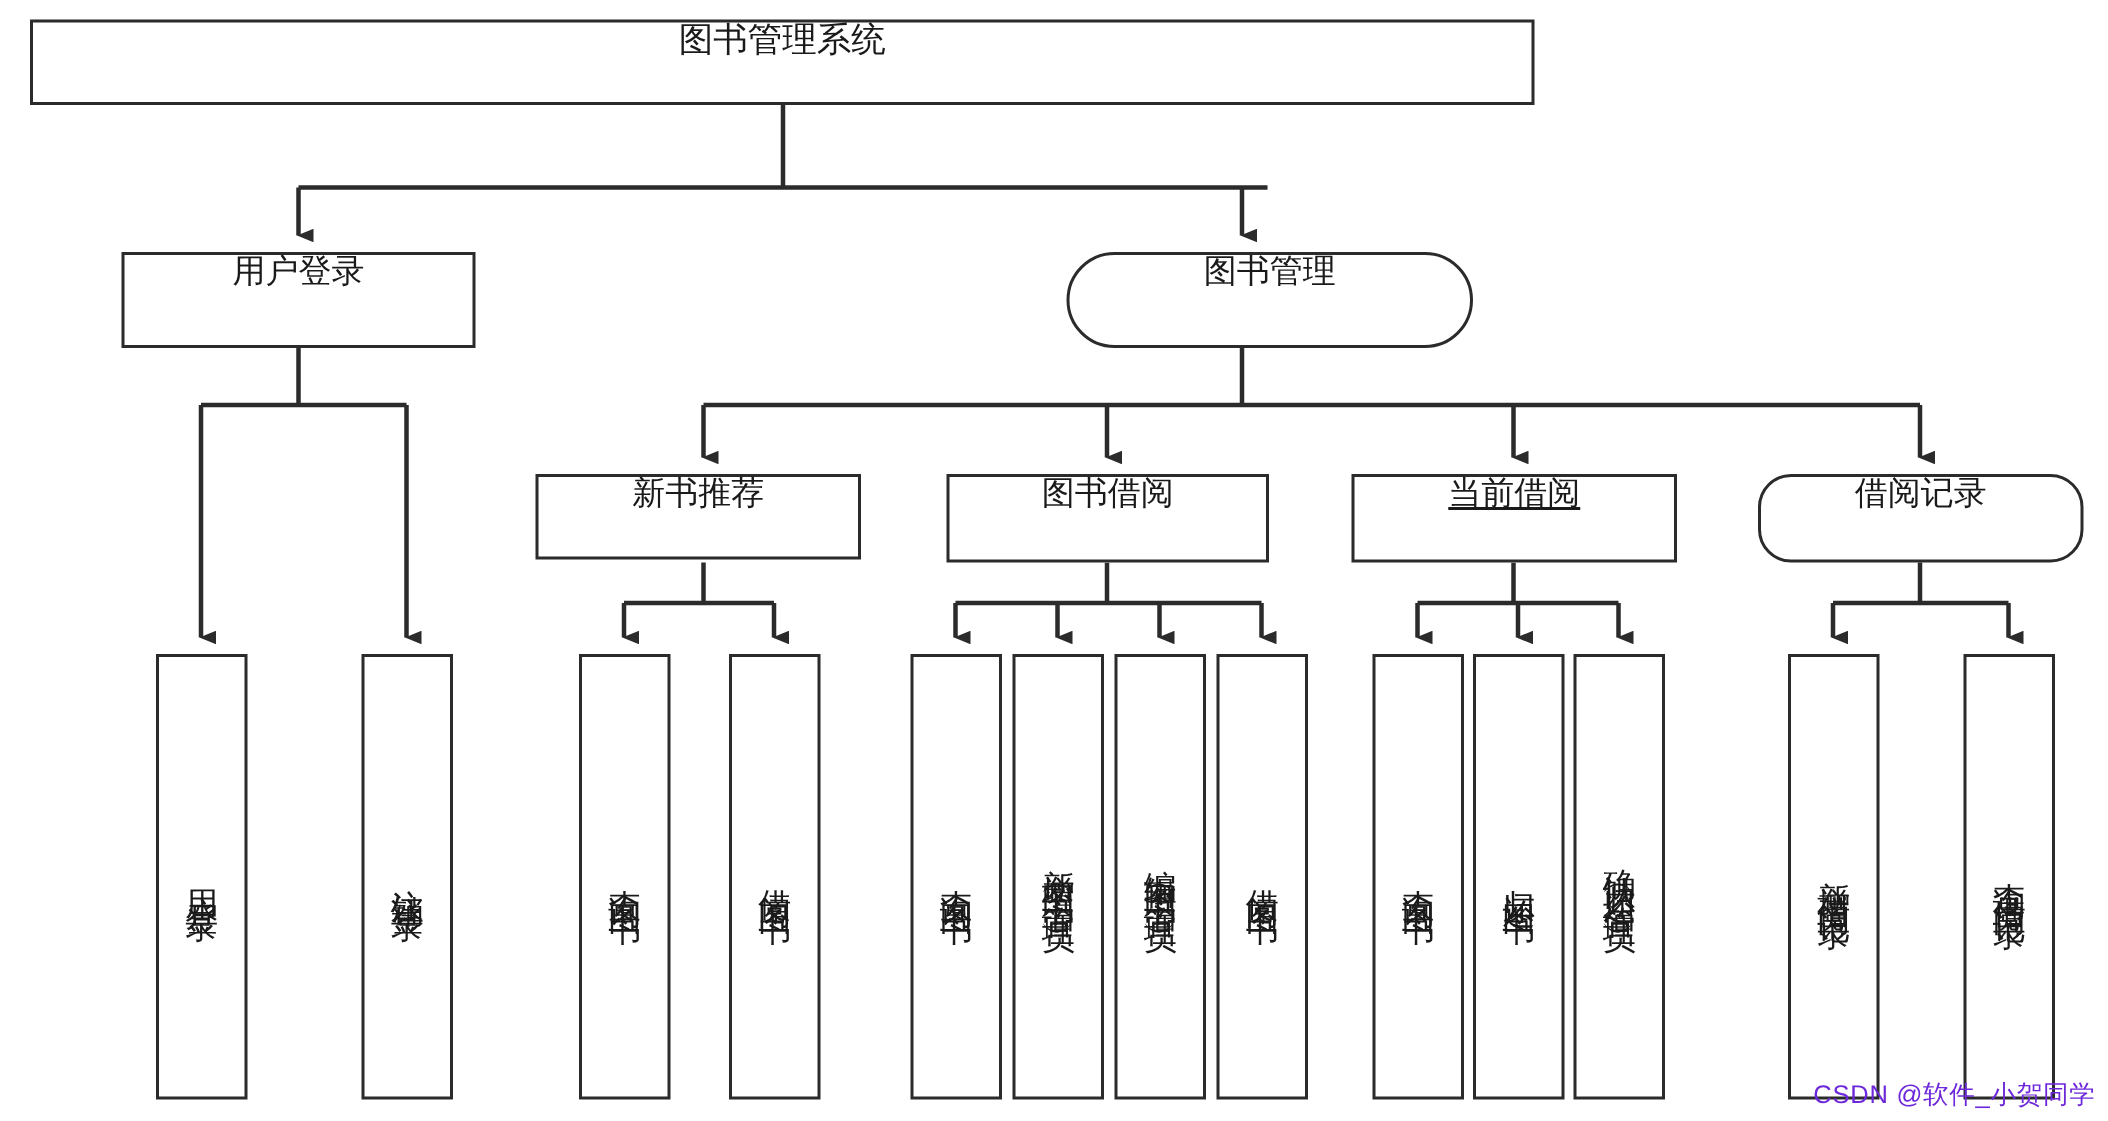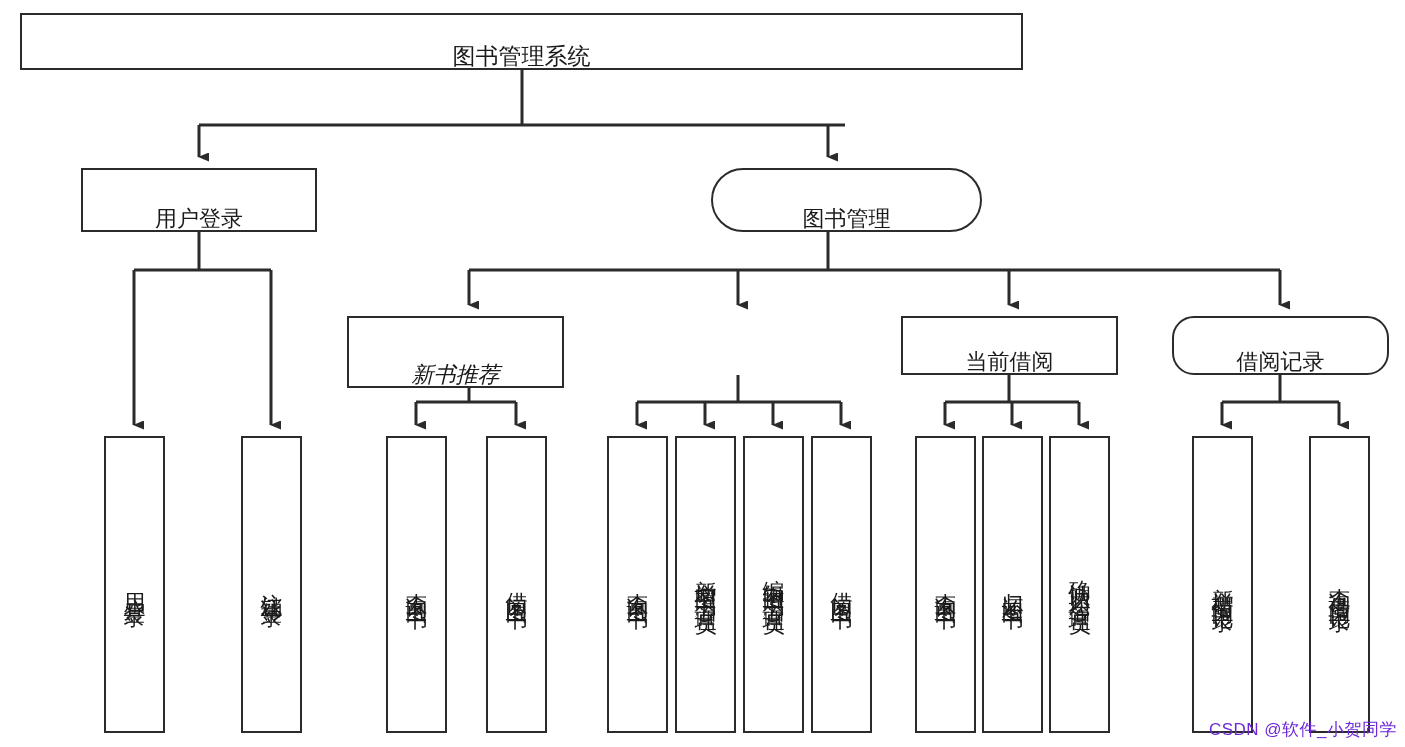--- a/index.html
+++ b/index.html
@@ -25,21 +25,21 @@
     width: 1405px;
     height: 747px;
     pointer-events: none;
   }
   .node {
     position: absolute;
     box-sizing: border-box;
     background: #ffffff;
     border: 2px solid #2b2b2b;
     display: flex;
-    align-items: flex-end;
+    align-items: flex-start;
     justify-content: center;
     color: #1a1a1a;
     z-index: 2;
   }
   .node-label {
     display: block;
     text-align: center;
     line-height: 1.0;
     white-space: nowrap;
   }
@@ -141,26 +141,29 @@
   </div>
 
   <div class="node level-1" style="left:81px; top:168px; width:236px; height:64px;">
     <span class="node-label">用户登录</span>
   </div>
 
   <div class="node level-1" style="left:711px; top:168px; width:271px; height:64px;border-radius:32px;">
     <span class="node-label">图书管理</span>
   </div>
 
-  <div class="node level-2" style="left:347px; top:316px; width:217px; height:72px;font-style:italic;">
+  <div class="node level-2" style="left:357px; top:316px; width:217px; height:57px;">
     <span class="node-label">新书推荐</span>
   </div>
 
-
-  <div class="node level-2" style="left:901px; top:316px; width:217px; height:59px;">
+  <div class="node level-2" style="left:631px; top:316px; width:215px; height:59px;">
+    <span class="node-label">图书借阅</span>
+  </div>
+
+  <div class="node level-2" style="left:901px; top:316px; width:217px; height:59px;text-decoration:underline;">
     <span class="node-label">当前借阅</span>
   </div>
 
   <div class="node level-2" style="left:1172px; top:316px; width:217px; height:59px;border-radius:22px;">
     <span class="node-label">借阅记录</span>
   </div>
 
   <div class="node leaf" style="left:104px; top:436px; width:61px; height:297px;">
     <span class="node-label">用户登录</span>
   </div>

